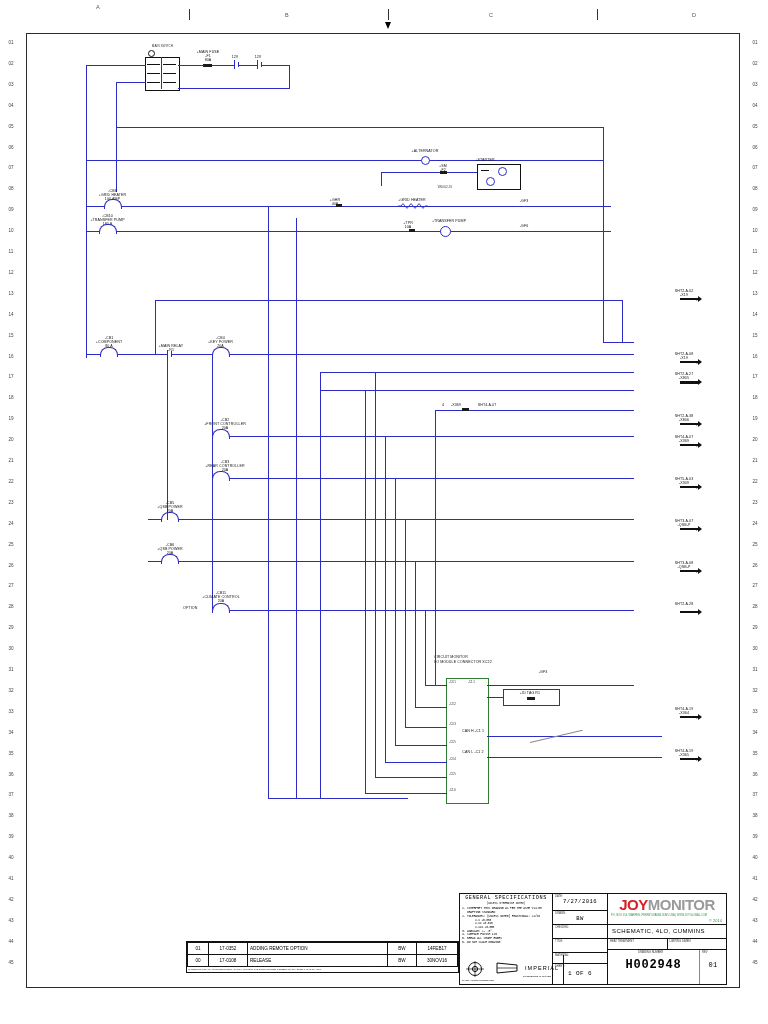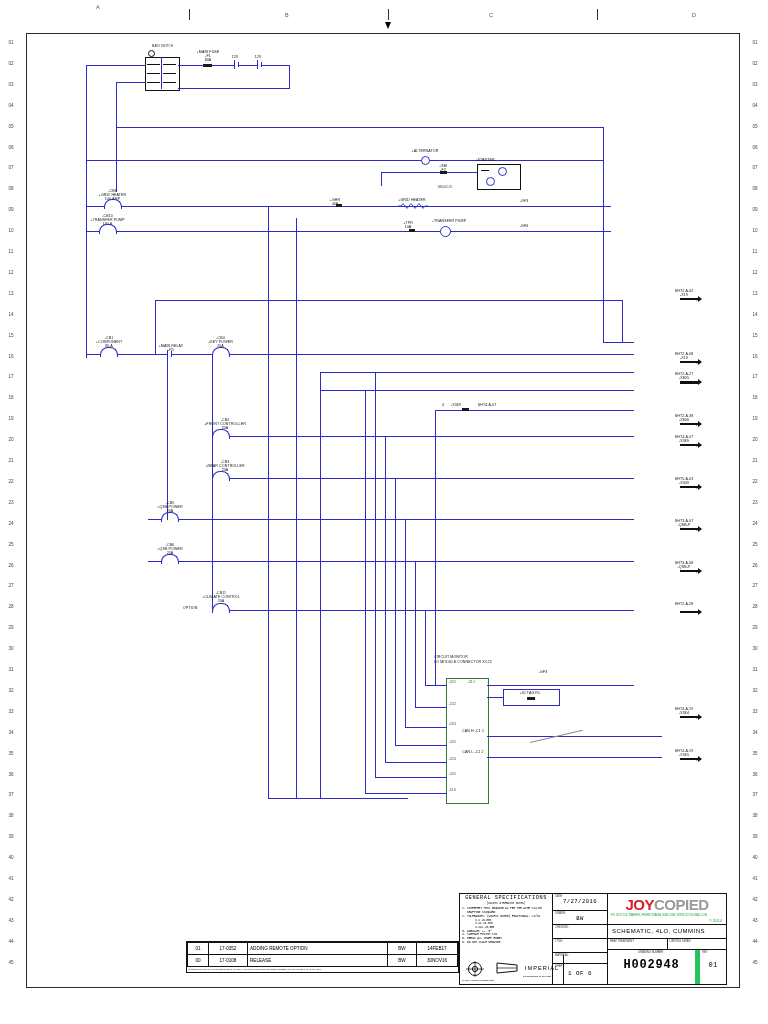--- a/index.html
+++ b/index.html
@@ -601,38 +601,38 @@
       </div>
       <div class="row" style="height:20px;border-bottom:none;">
         <span class="cellbl">SHEET:</span>
         <span class="cellv" style="top:6px;font-size:6px;">1  OF  6</span>
       </div>
     </div>
 
     <div class="tb-r">
       <div class="row" style="height:31px;">
         <div class="logo">
-          <span class="joy">JOY</span><span class="glb">COPIED</span>
+          <span class="joy">JOY</span><span class="glb">MONITOR</span>
         </div>
         <div class="addr">P.O. BOX 554, WARREN, PENNSYLVANIA 16365 USA  |  WWW.JOYGLOBAL.COM</div>
         <div class="cpy">© 2014</div>
       </div>
       <div class="row" style="height:14px;">
         <div class="dtitle" style="top:3px;">SCHEMATIC, 4LO, CUMMINS</div>
       </div>
       <div class="row" style="height:11px;display:flex;">
         <div style="flex:1;border-right:1px solid #111;position:relative;">
           <span class="cellbl">HEAT TREATMENT:</span>
         </div>
         <div style="flex:1;position:relative;">
           <span class="cellbl">LIMITING DIMEN:</span>
         </div>
       </div>
       <div class="row" style="height:34px;border-bottom:none;display:flex;">
-        <div style="flex:1;border-right:5px solid #22c55e;position:relative;">
+        <div style="flex:1;border-right:1px solid #22c55e;position:relative;">
           <span class="cellbl" style="left:30px;">DRAWING NUMBER</span>
           <div class="dnum">H002948</div>
         </div>
         <div style="width:26px;position:relative;">
           <span class="cellbl">REV</span>
           <div class="cellv" style="top:11px;font-size:7px;">01</div>
         </div>
       </div>
     </div>
   </div>

